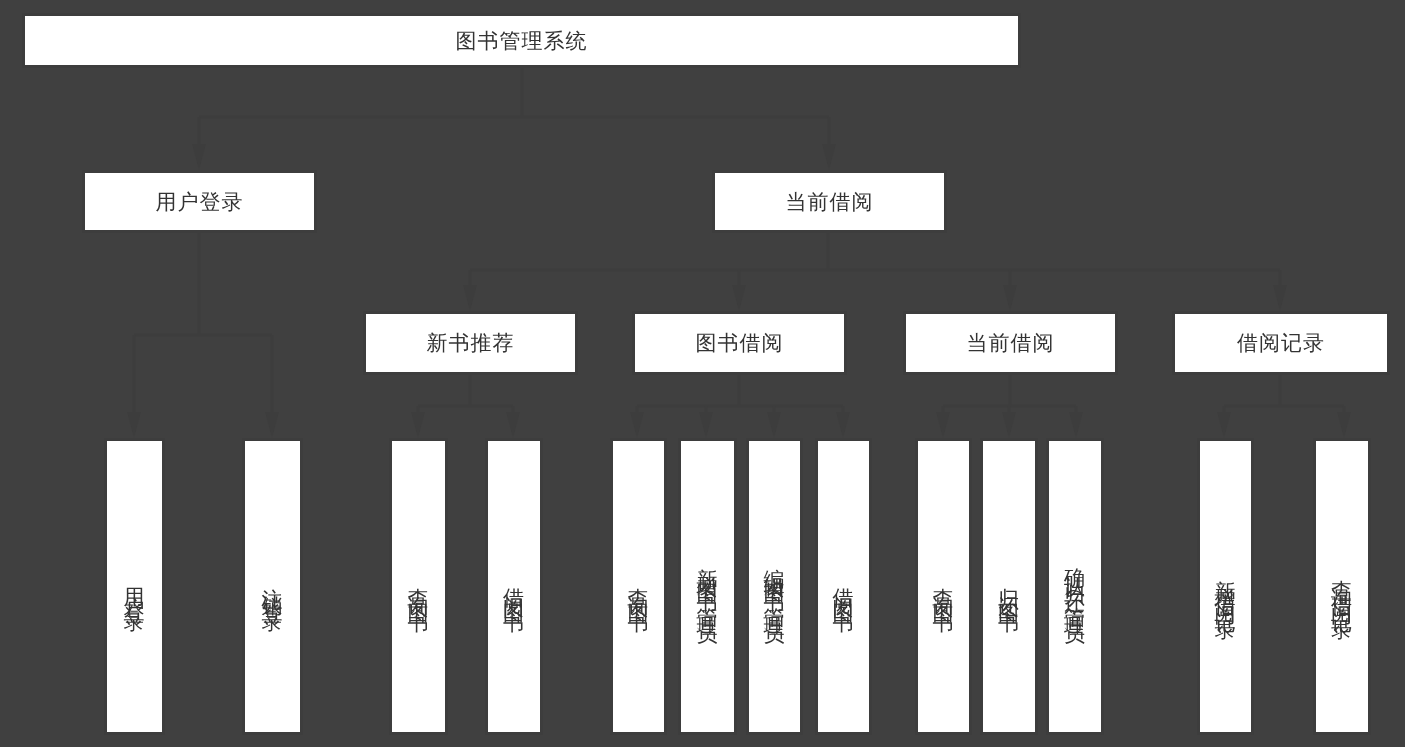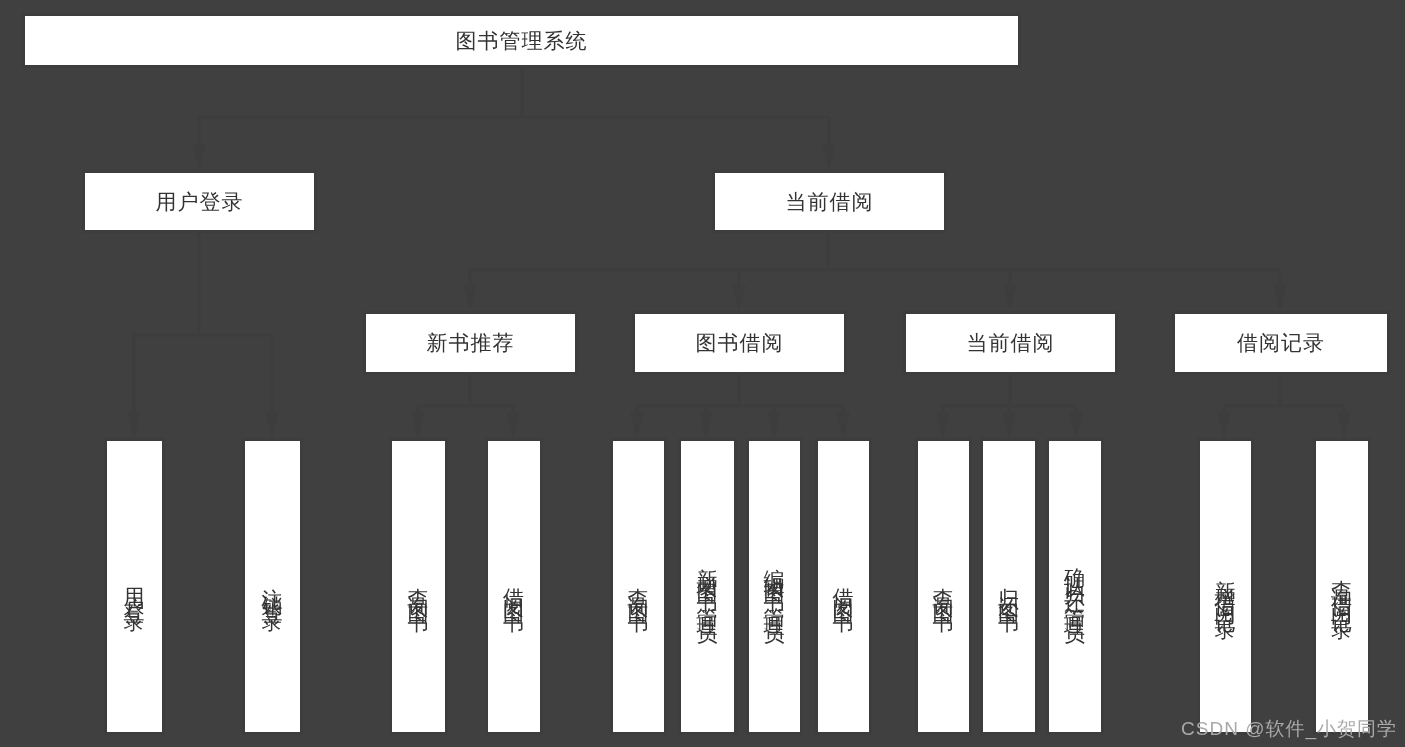--- a/index.html
+++ b/index.html
@@ -152,15 +152,14 @@
     <span class="v-text">确认归还（管理员）</span>
   </div>
 
   <div class="node v-node" style="left:1197px;top:438px;width:57px;height:297px;">
     <span class="v-text">新增借阅记录</span>
   </div>
   <div class="node v-node" style="left:1313px;top:438px;width:58px;height:297px;">
     <span class="v-text">查询借阅记录</span>
   </div>
 
-  <div class="watermark">CSDN @软件_小贺同学</div>
 
 </div>
 
 </body></html>

